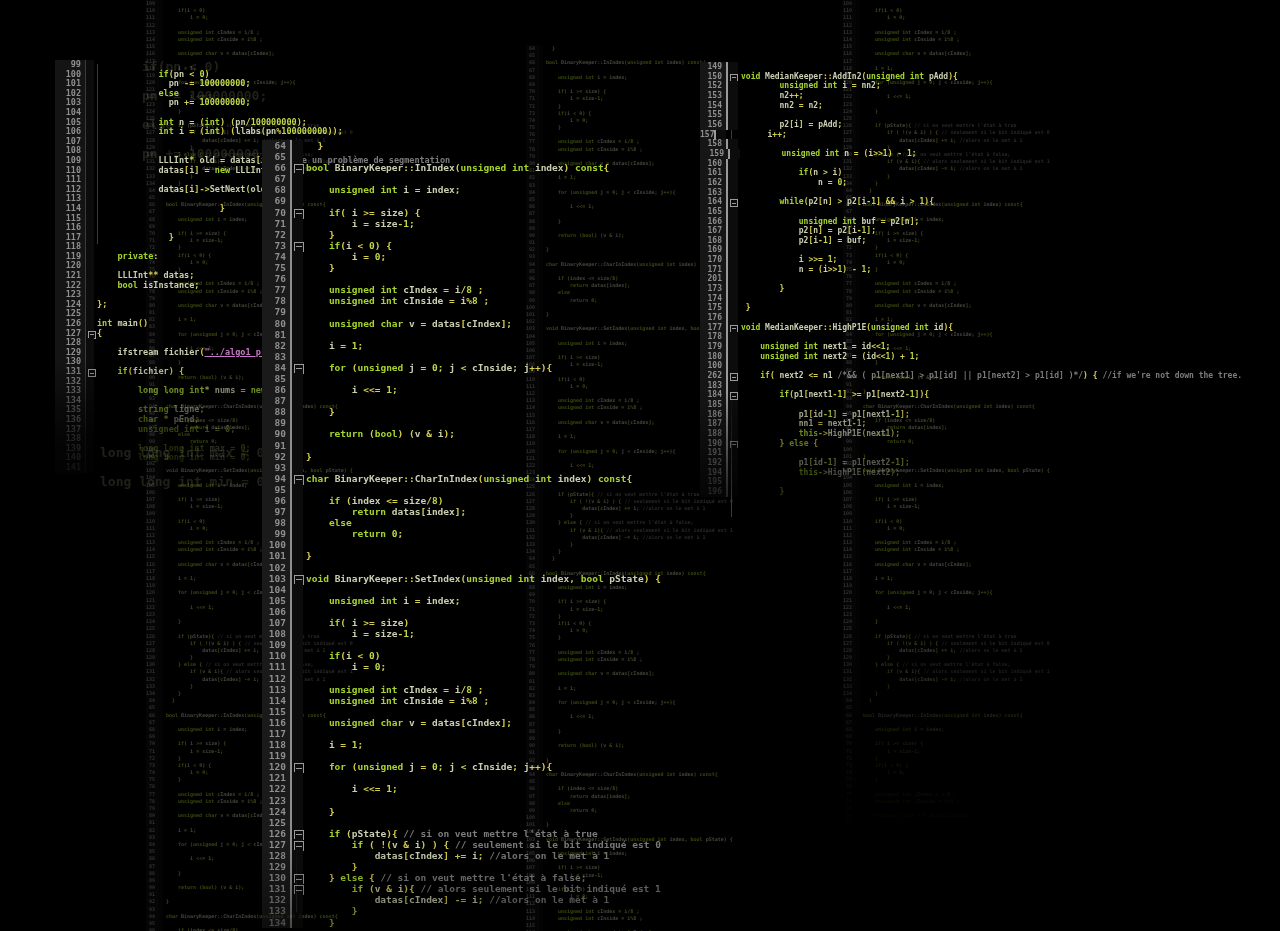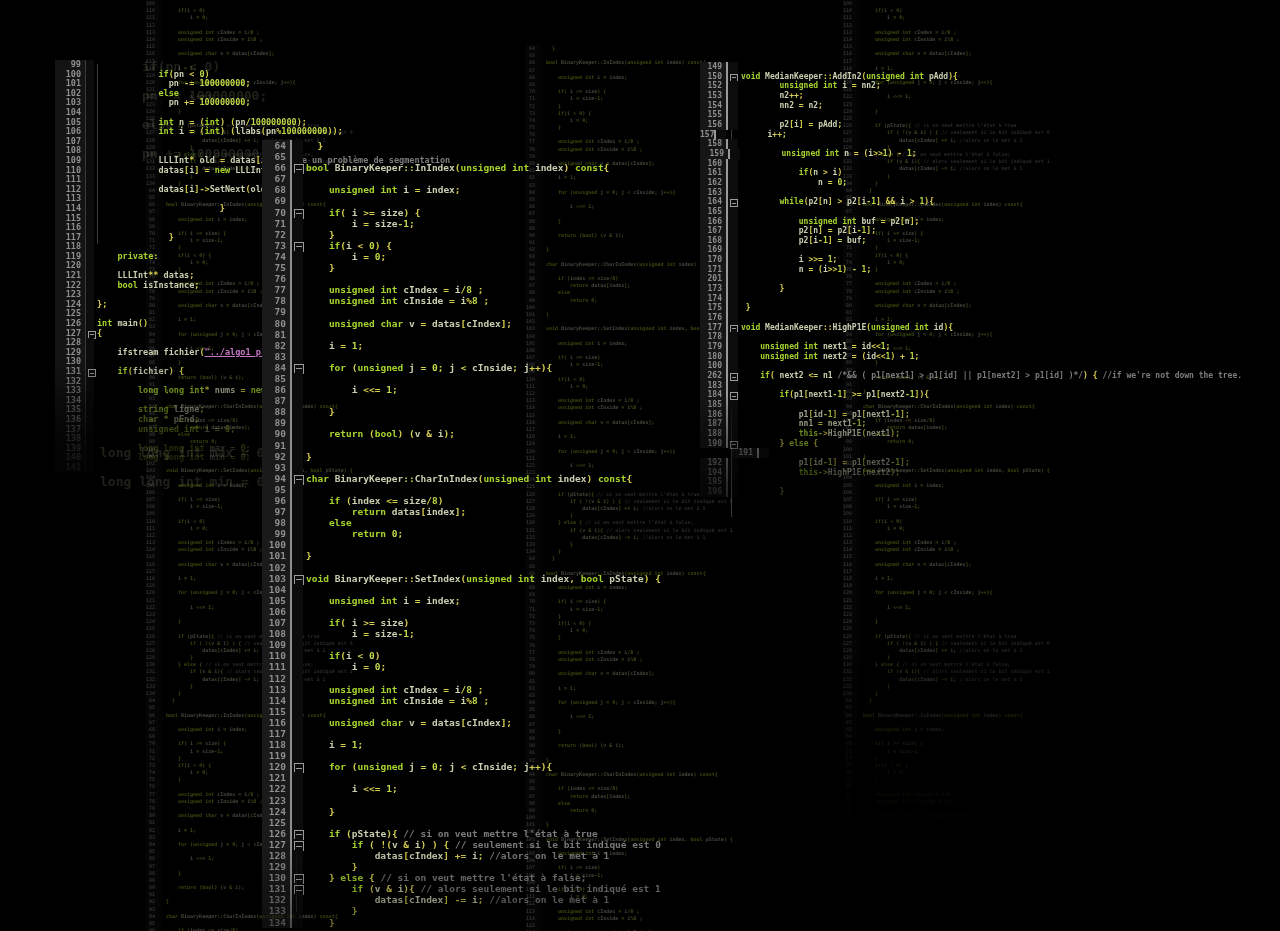--- a/index.html
+++ b/index.html
@@ -2411,21 +2411,21 @@
       <div class="crow" style="height: 9.67px; line-height: 9.67px;">
         <span class="ln" style="width: 26px; background: rgb(22, 22, 22);">190</span>
         <span class="fm" style="width: 12px; border-left: 2px solid rgb(154, 154, 154);">
           <span class="fbox" style="width: 6px; height: 6px;">
             <span class="fdash"></span>
           </span>
         </span>
         <span class="code">        <span class="tk-o">}</span> <span class="tk-k">else</span> <span class="tk-o">{</span></span>
       </div>
       <div class="crow" style="height: 9.67px; line-height: 9.67px;">
-        <span class="ln" style="width: 26px; background: rgb(22, 22, 22); margin-left: 31px;">191</span>
+        <span class="ln" style="width: 26px; background: rgb(22, 22, 22);">191</span>
         <span class="fm" style="width: 12px; border-left: 2px solid rgb(154, 154, 154);"></span>
         <span class="code"></span>
       </div>
       <div class="crow" style="height: 9.67px; line-height: 9.67px;">
         <span class="ln" style="width: 26px; background: rgb(22, 22, 22);">192</span>
         <span class="fm" style="width: 12px; border-left: 2px solid rgb(154, 154, 154);"></span>
         <span class="code">            <span class="tk-p">p1</span><span class="tk-o">[</span><span class="tk-p">id</span><span class="tk-o">-</span><span class="tk-n">1</span><span class="tk-o">]</span> <span class="tk-o">=</span> <span class="tk-p">p1</span><span class="tk-o">[</span><span class="tk-p">next2</span><span class="tk-o">-</span><span class="tk-n">1</span><span class="tk-o">]</span><span class="tk-o">;</span></span>
       </div>
       <div class="crow" style="height: 9.67px; line-height: 9.67px;">
         <span class="ln" style="width: 26px; background: rgb(22, 22, 22);">194</span>

